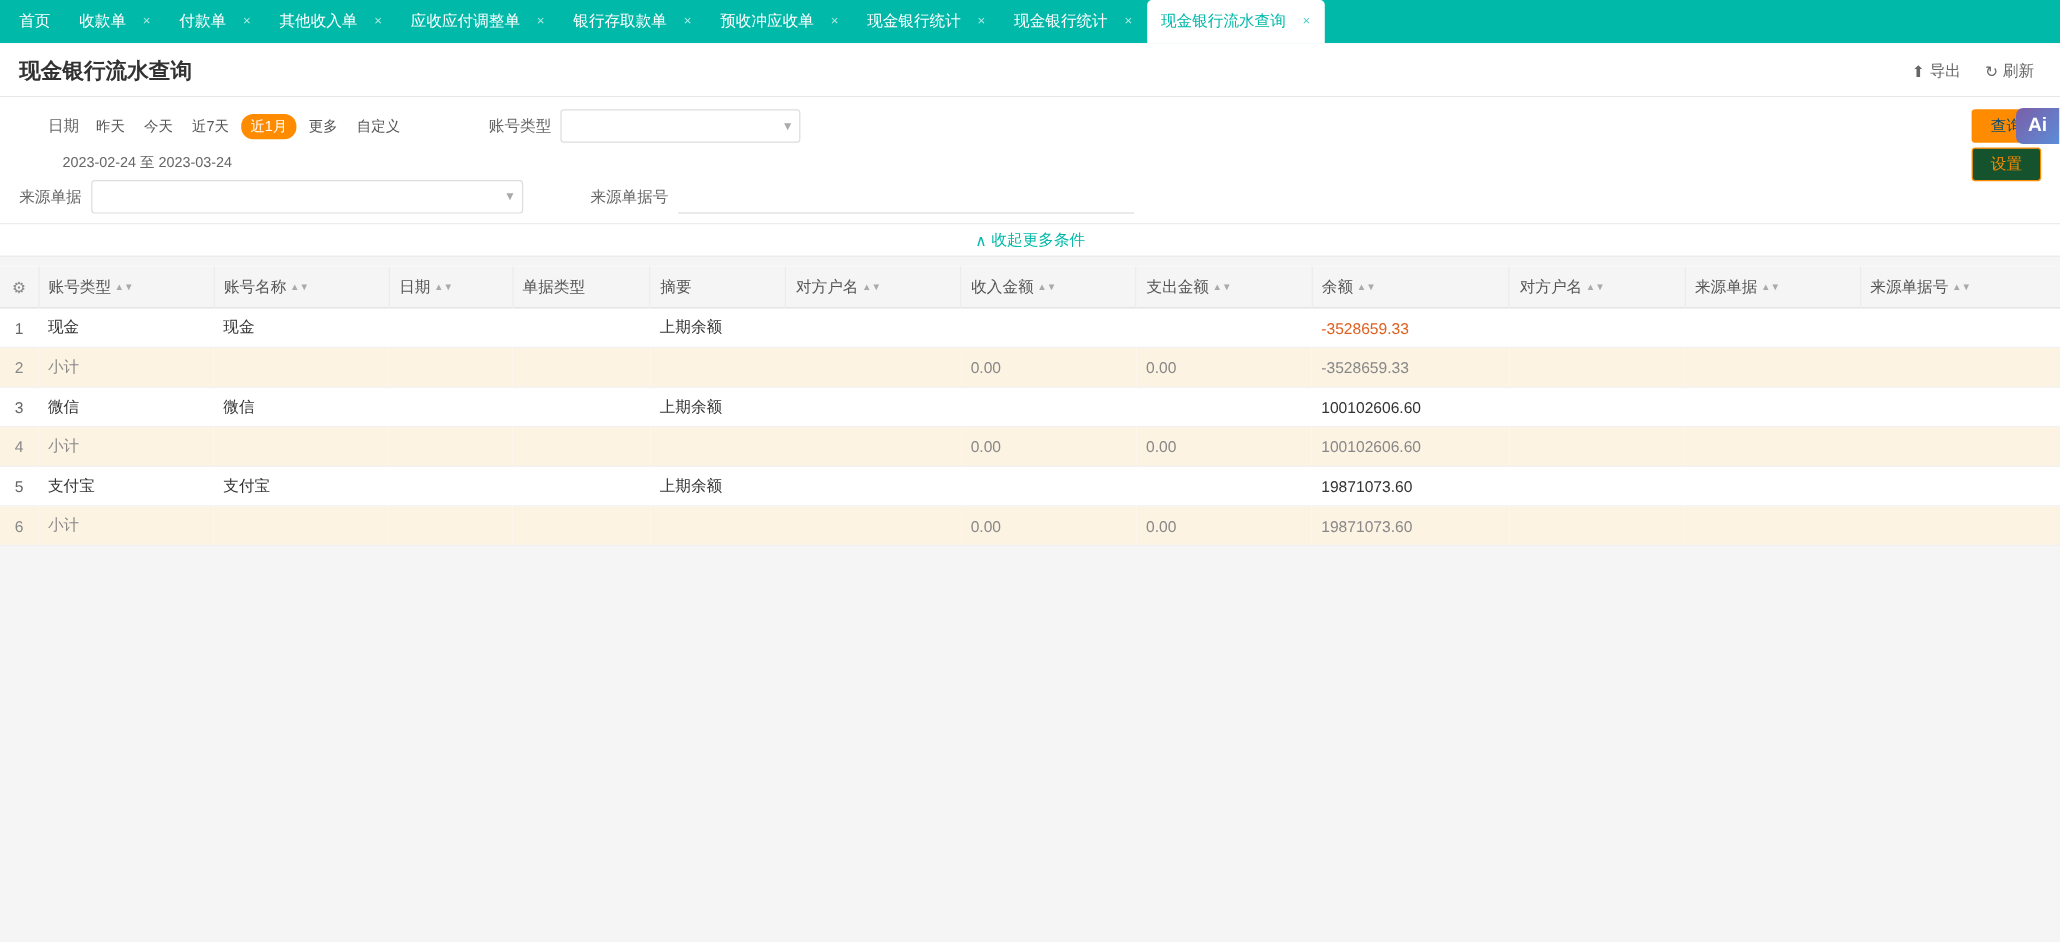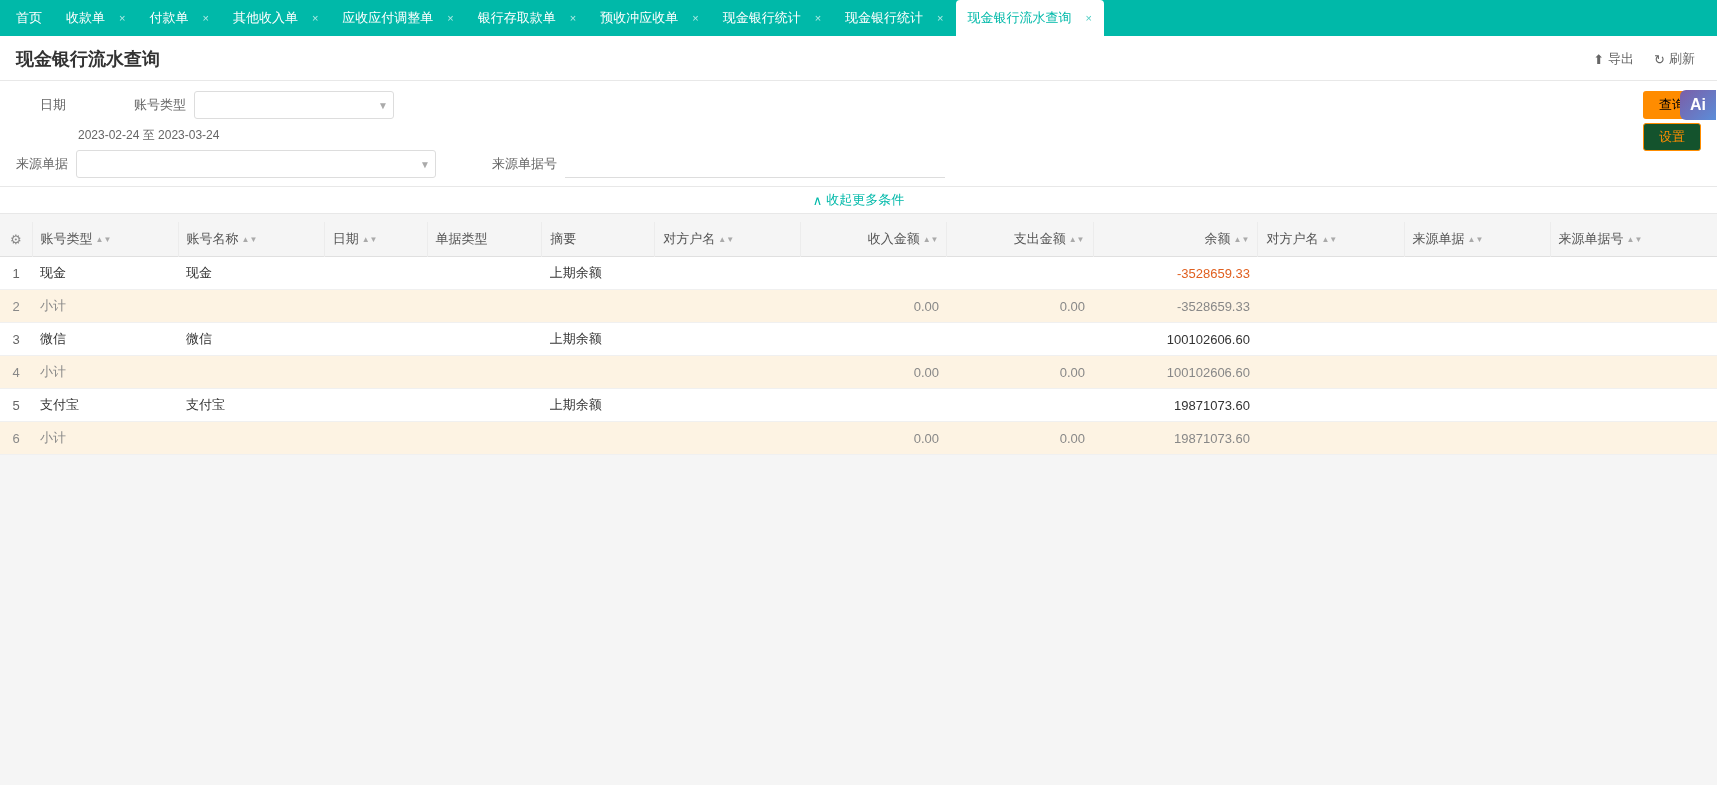--- a/index.html
+++ b/index.html
@@ -153,21 +153,21 @@
       color: #333;
     }
     .ellipsis-btn {
       color: #aaa;
       cursor: pointer;
       font-size: 16px;
       padding: 0 4px;
     }
     .btn-query {
       background: #ff8c00;
-      color: #000000;
+      color: #0c4a6e;
       border: none;
       border-radius: 3px;
       padding: 4px 16px;
       cursor: pointer;
       height: 28px;
       font-size: 13px;
     }
     .btn-settings {
       background: #14532d;
       color: #ff8c00;
@@ -284,21 +284,21 @@
       width: 32px;
     }
     .col-balance { color: #333; }
     .col-balance-neg { color: #e06020; }
     .gear-th {
       text-align: center;
       width: 32px;
       cursor: pointer;
       color: #888;
     }
-    .col-right { text-align: right; }
+    .col-right { }
 
     
     .ai-badge {
       position: fixed;
       right: 1px;
       top: 90px;
       background: linear-gradient(135deg, #7b5ea7, #5b8dd9);
       color: #fff;
       border-radius: 6px 0 0 6px;
       padding: 6px 10px;
@@ -364,35 +364,43 @@
     </button>
   </div>
 </div>
 
 <div class="filter-area">
   <div style="display:flex; align-items:flex-start; justify-content:space-between;">
     <div style="flex:1;">
 
       <div class="filter-row">
         <span class="filter-label">日期</span>
+        <div class="date-options">
+          <span class="date-opt">昨天</span>
+          <span class="date-opt">今天</span>
+          <span class="date-opt">近7天</span>
+          <span class="date-opt active">近1月</span>
+          <span class="date-opt">更多</span>
+          <span class="date-opt">自定义</span>
+        </div>
         <div style="margin-left:60px; display:flex; align-items:center; gap:8px;">
           <span class="filter-label">账号类型</span>
           <div class="select-wrapper">
             <select class="filter-select">
               <option value=""></option>
               <option value="现金">现金</option>
               <option value="银行">银行</option>
               <option value="微信">微信</option>
               <option value="支付宝">支付宝</option>
             </select>
             <span class="select-arrow">▼</span>
           </div>
         </div>
       </div>
-      <div style="margin-left:58px; margin-bottom:6px;">
+      <div style="margin-left:32px; margin-bottom:6px;">
         <span class="date-range">2023-02-24 至 2023-03-24</span>
       </div>
 
       <div class="filter-row2">
         <span class="filter-label">来源单据</span>
         <div class="source-select-wrapper">
           <select class="source-select">
             <option value=""></option>
           </select>
           <span class="select-arrow">▼</span>

